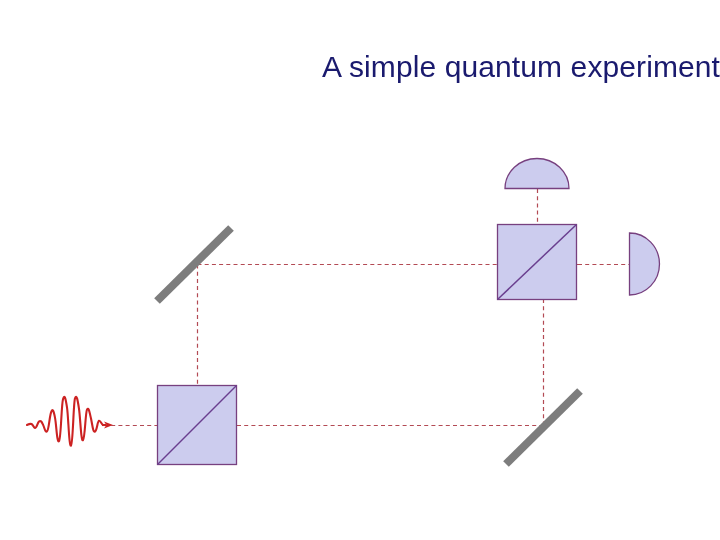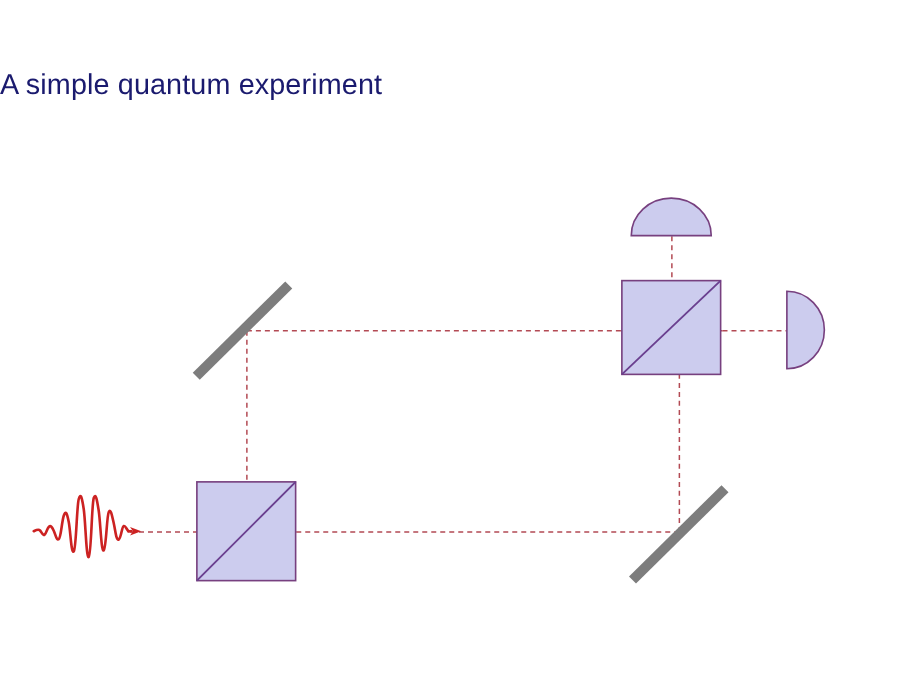--- a/index.html
+++ b/index.html
@@ -16,23 +16,23 @@
     width: 720px;
     height: 540px;
     background: #ffffff;
     overflow: hidden;
   }
   #slide-title {
     position: absolute;
     left: 0px;
     top: 52px;
     width: 720px;
-    text-align: left;
+    text-align: right;
     font-family: "Liberation Sans", sans-serif;
-    font-size: 23px;
+    font-size: 30px;
     font-weight: normal;
     color: #1a1a6e;
     letter-spacing: 0.1px;
     line-height: 30px;
     white-space: nowrap;
   }
   #diagram {
     position: absolute;
     left: 0;
     top: 0;

